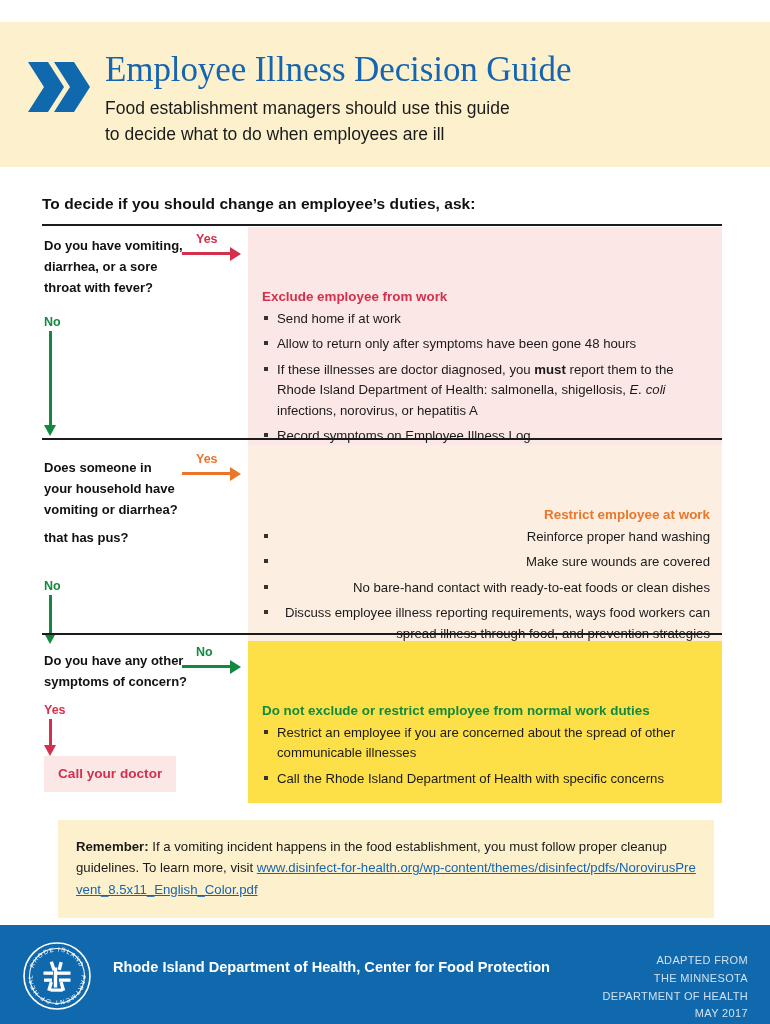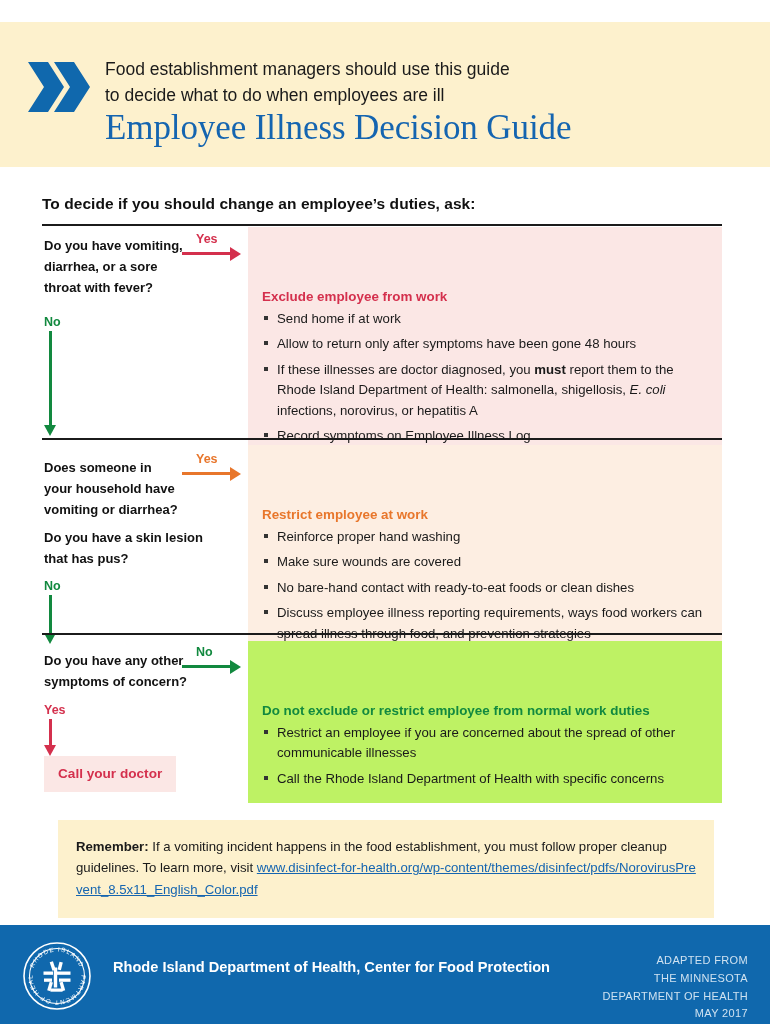--- a/index.html
+++ b/index.html
@@ -116,23 +116,23 @@
   .panel li:before {
     content: "";
     position: absolute;
     left: 2px; top: 7px;
     width: 4px; height: 4px;
     background: #333;
   }
 
   .panel-exclude { background: #fbe7e5; }
   .panel-exclude .panel-title { color: #d4304d; }
-  .panel-restrict { background: #fdeee2; }
+  .panel-restrict { background: #fdeee2; text-align: right; }
   .panel-restrict .panel-title { color: #e8762b; }
-  .panel-ok { background: #bef264; }
+  .panel-ok { background: #fde047; }
   .panel-ok .panel-title { color: #12893f; }
 
   
   .h-arrow {
     position: absolute;
     width: 62px; height: 30px;
   }
   .h-arrow .lbl {
     position: absolute;
     left: 14px; top: -3px;
@@ -236,25 +236,25 @@
 <body>
 
 <div id="header">
   <div id="chevrons">
     <svg width="62" height="54" viewBox="0 0 62 54">
       <polygon points="0,2 20,2 36,27 20,52 0,52 16,27" fill="#1068ad"></polygon>
       <polygon points="26,2 46,2 62,27 46,52 26,52 42,27" fill="#1068ad"></polygon>
     </svg>
   </div>
   <div id="title-block">
+    <div id="main-title">Employee Illness Decision Guide</div>
     <div id="subtitle">
       <div>Food establishment managers should use this guide</div>
       <div>to decide what to do when employees are ill</div>
     </div>
-    <div id="main-title">Employee Illness Decision Guide</div>
   </div>
 </div>
 
 <div id="content">
 
   <div id="section-heading">To decide if you should change an employee’s duties, ask:</div>
 
   <div class="divider" style="top:57px;"></div>
 
   <div class="block" style="top:0;">
@@ -289,21 +289,20 @@
 
   <div class="divider" style="top:271px;"></div>
 
   <div class="block" style="top:0;">
     <div class="question" style="top:290px;">
       <div>Does someone in</div>
       <div>your household have</div>
       <div>vomiting or diarrhea?</div>
     </div>
     <div class="question" style="top:360px;">
-      <div>Do you have a skin lesion</div>
       <div>that has pus?</div>
     </div>
 
     <div class="h-arrow" style="left:182px; top:288px;">
       <span class="lbl" style="color:#e8762b;">Yes</span>
       <span class="shaft" style="background:#e8762b;"></span>
       <span class="head" style="border-left:11px solid #e8762b;"></span>
     </div>
 
     <div class="v-arrow" style="left:44px; top:412px;">

